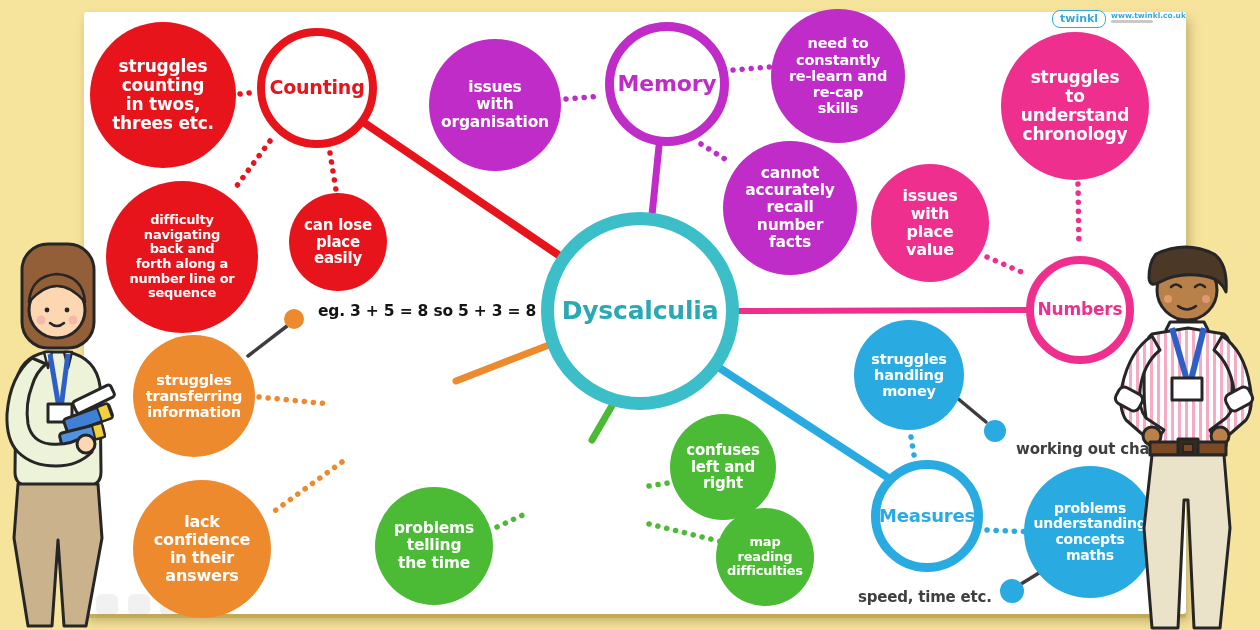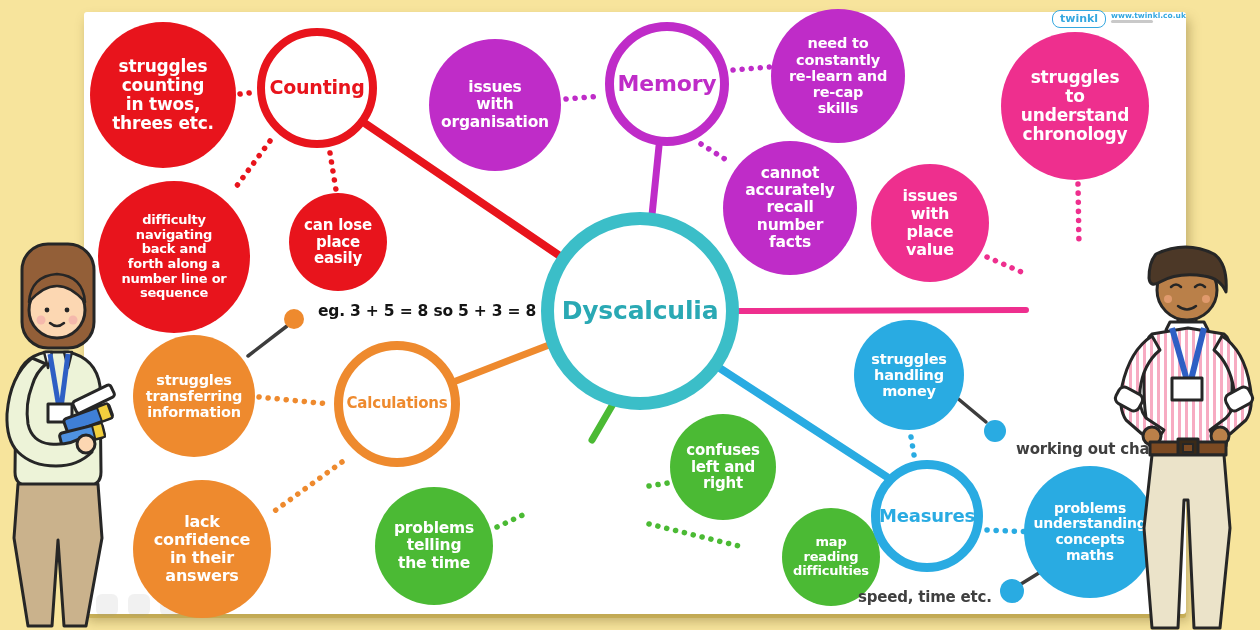--- a/index.html
+++ b/index.html
@@ -86,21 +86,21 @@
     </g>
   </svg>
 
   <div class="ring" style="left:541px;top:212px;width:198px;height:198px;border:13px solid #3bbec8;color:#2aa9b4;font-size:25px">Dyscalculia</div>
 
   <div class="bubble" style="left:90px;top:22px;width:146px;height:146px;background:#e8141c;font-size:17px">struggles
 counting
 in twos,
 threes etc.</div>
   <div class="ring" style="left:257px;top:28px;width:120px;height:120px;border:8px solid #e8141c;color:#e8141c;font-size:19px">Counting</div>
-  <div class="bubble" style="left:98px;top:181px;width:152px;height:152px;background:#e8141c;font-size:13px">difficulty
+  <div class="bubble" style="left:106px;top:181px;width:152px;height:152px;background:#e8141c;font-size:13px">difficulty
 navigating
 back and
 forth along a
 number line or
 sequence</div>
   <div class="bubble" style="left:289px;top:193px;width:98px;height:98px;background:#e8141c;font-size:15px">can lose
 place
 easily</div>
 
   <div class="bubble" style="left:429px;top:39px;width:132px;height:132px;background:#bf2cc8;font-size:15.5px">issues
@@ -119,38 +119,38 @@
 facts</div>
 
   <div class="bubble" style="left:1001px;top:32px;width:148px;height:148px;background:#ee2f8e;font-size:17px">struggles
 to
 understand
 chronology</div>
   <div class="bubble" style="left:871px;top:164px;width:118px;height:118px;background:#ee2f8e;font-size:16px">issues
 with
 place
 value</div>
+  <div class="ring" style="left:1026px;top:256px;width:108px;height:108px;border:8px solid #ee2f8e;color:#ee2f8e;font-size:17px">Numbers</div>
 
   <div class="note" style="left:318px;top:302px;color:#141414;font-size:15.5px">eg. 3 + 5 = 8 so 5 + 3 = 8</div>
   <div class="bubble" style="left:133px;top:335px;width:122px;height:122px;background:#ee8a2e;font-size:14.5px">struggles
 transferring
 information</div>
-  <div class="ring" style="left:334px;top:341px;width:126px;height:126px;border:9px solid #ee8a2e;color:#ee8a2e;font-size:15px">Calculations</div>
   <div class="bubble" style="left:133px;top:480px;width:138px;height:138px;background:#ee8a2e;font-size:16px">lack
 confidence
 in their
 answers</div>
 
   <div class="bubble" style="left:375px;top:487px;width:118px;height:118px;background:#4bba34;font-size:15.5px">problems
 telling
 the time</div>
   <div class="bubble" style="left:670px;top:414px;width:106px;height:106px;background:#4bba34;font-size:15px">confuses
 left and
 right</div>
-  <div class="bubble" style="left:782px;top:508px;width:98px;height:98px;background:#4bba34;font-size:13px">map
+  <div class="bubble" style="left:716px;top:508px;width:98px;height:98px;background:#4bba34;font-size:13px">map
 reading
 difficulties</div>
 
   <div class="bubble" style="left:854px;top:320px;width:110px;height:110px;background:#29abe2;font-size:14.5px">struggles
 handling
 money</div>
   <div class="ring" style="left:871px;top:460px;width:112px;height:112px;border:9px solid #29abe2;color:#29abe2;font-size:18px">Measures</div>
   <div class="bubble" style="left:1024px;top:466px;width:132px;height:132px;background:#29abe2;font-size:14px">problems
 understanding
 concepts

